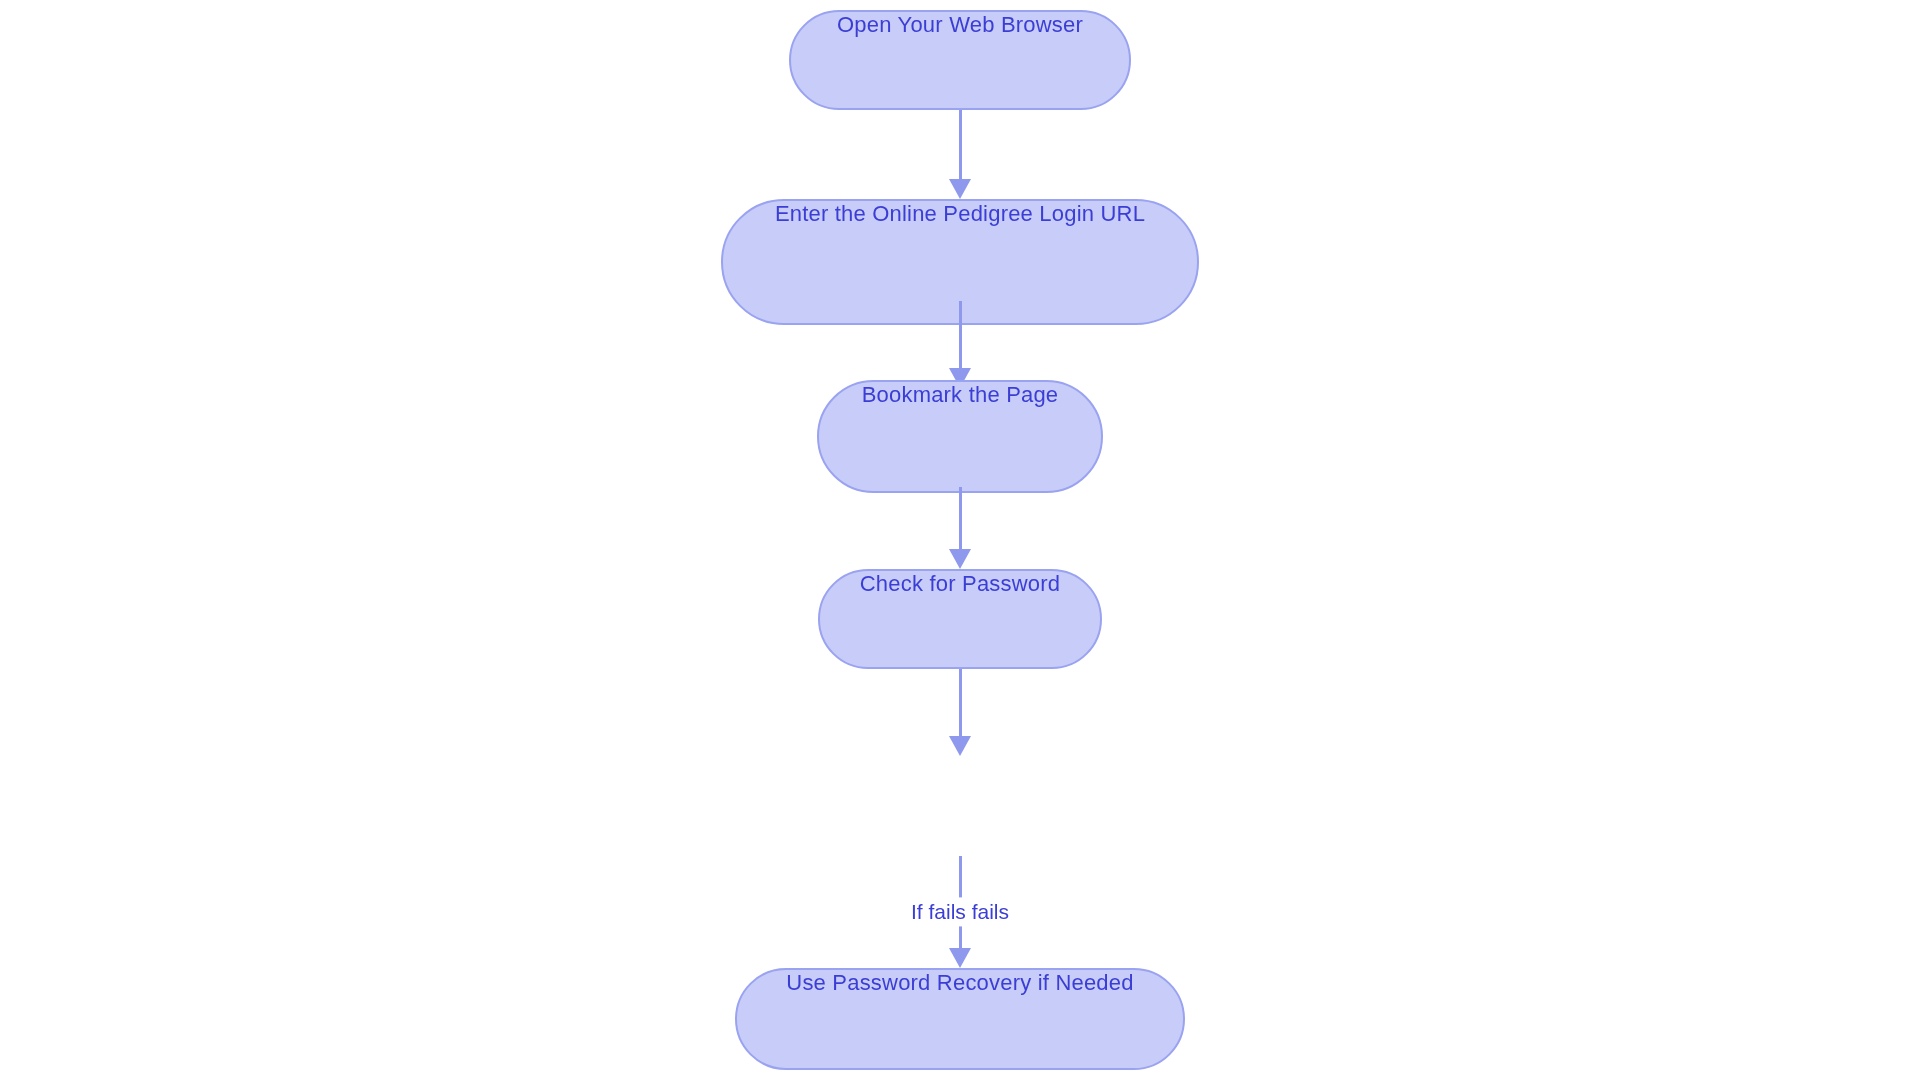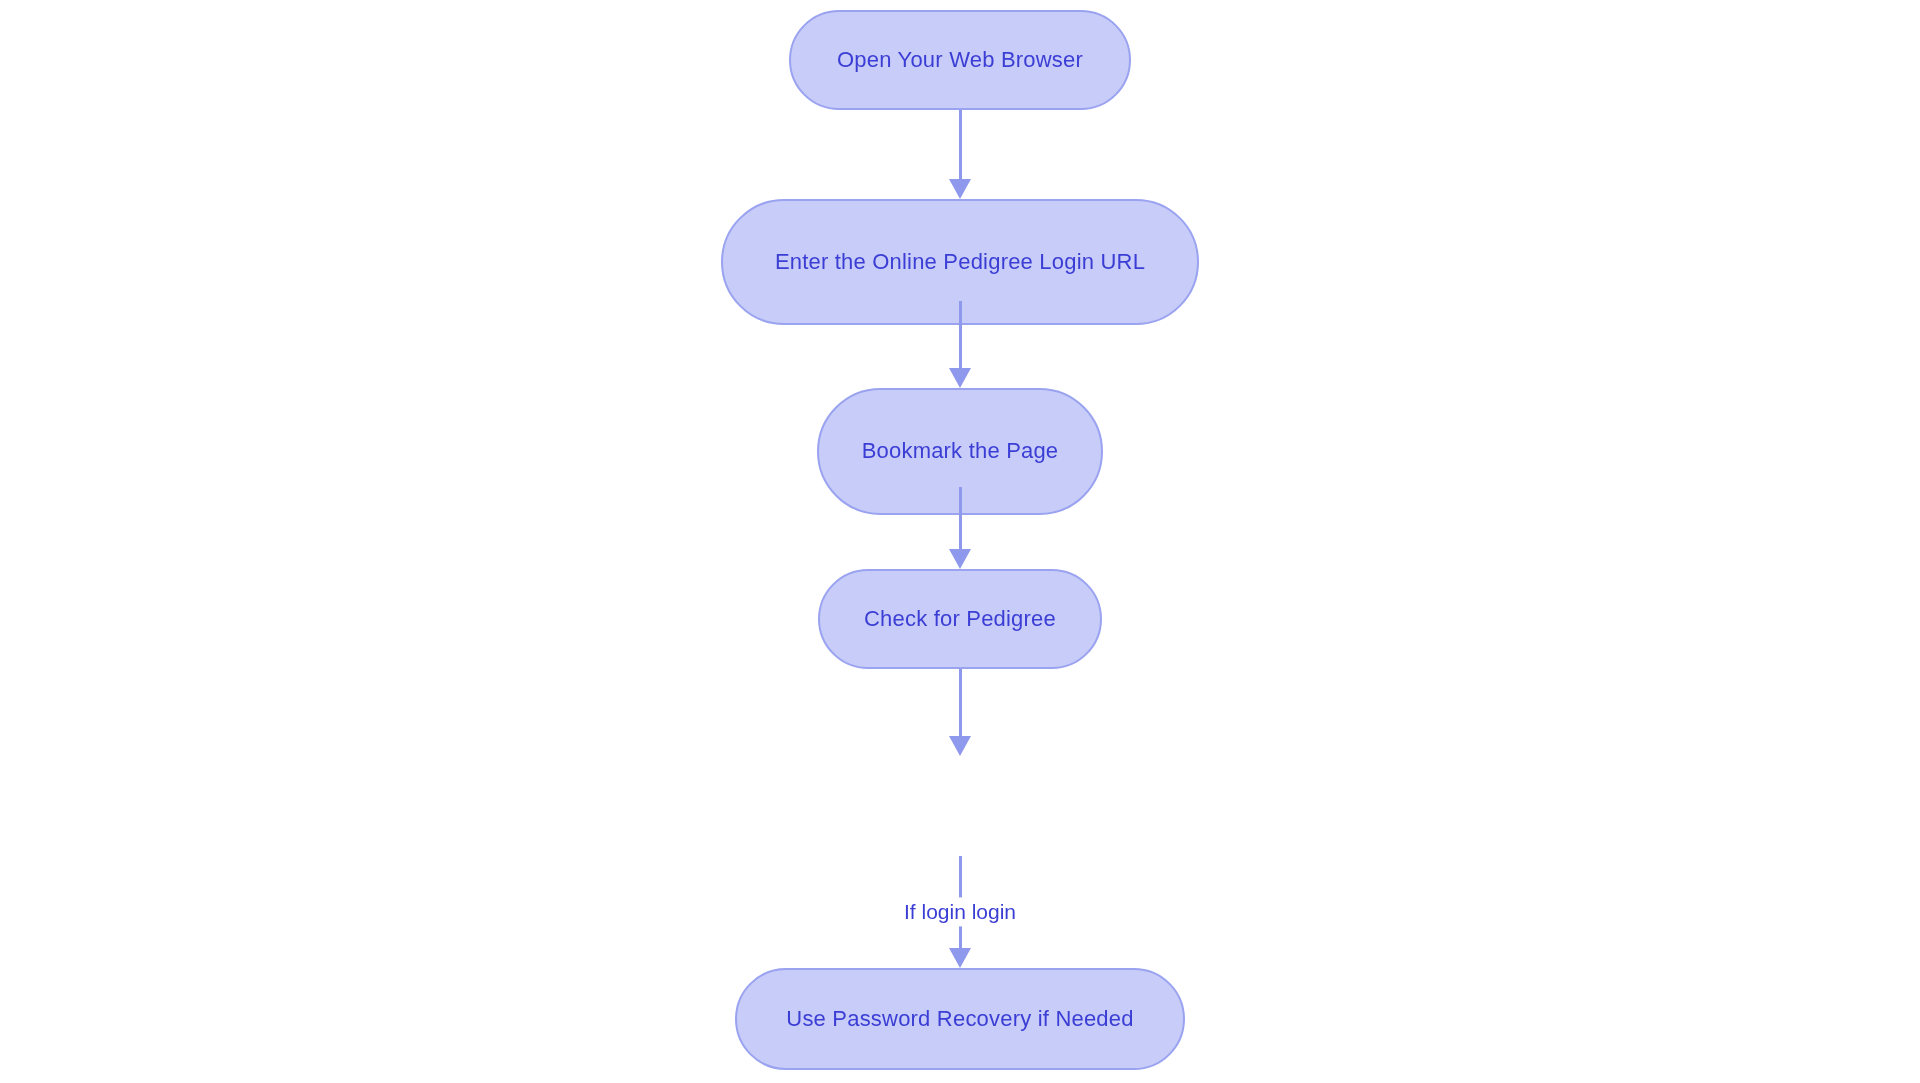--- a/index.html
+++ b/index.html
@@ -22,21 +22,20 @@
     background:var(--bg);
     overflow:hidden;
   }
   .node{
     position:absolute;
     box-sizing:border-box;
     background:var(--node-fill);
     border:2px solid var(--node-border);
     border-radius:999px;
     display:flex;
-    align-items:center;
     justify-content:center;
     text-align:center;
   }
   .node-label{
     color:var(--node-text);
     font-size:22px;
     line-height:1.2;
     letter-spacing:0.2px;
     white-space:nowrap;
   }
@@ -80,36 +79,36 @@
   <div class="edge-line" style="top:110px;height:69px"></div>
   <div class="edge-head" style="top:179px"></div>
 
   <div class="node" style="left:721px;top:199px;width:478px;height:126px">
     <span class="node-label">Enter the Online Pedigree Login URL</span>
   </div>
 
   <div class="edge-line" style="top:301px;height:67px"></div>
   <div class="edge-head" style="top:368px"></div>
 
-  <div class="node" style="left:817px;top:388px;width:286px;height:127px">
+  <div class="node" style="left:817px;top:380px;width:286px;height:113px">
     <span class="node-label">Bookmark the Page</span>
   </div>
 
   <div class="edge-line" style="top:487px;height:62px"></div>
   <div class="edge-head" style="top:549px"></div>
 
   <div class="node" style="left:818px;top:569px;width:284px;height:100px">
-    <span class="node-label">Check for Pedigree</span>
+    <span class="node-label">Check for Password</span>
   </div>
 
   <div class="edge-line" style="top:669px;height:67px"></div>
   <div class="edge-head" style="top:736px"></div>
 
 
   <div class="edge-line" style="top:856px;height:92px"></div>
-  <div class="edge-label" style="top:912px">If login login</div>
+  <div class="edge-label" style="top:912px">If fails fails</div>
   <div class="edge-head" style="top:948px"></div>
 
   <div class="node" style="left:735px;top:968px;width:450px;height:102px">
     <span class="node-label">Use Password Recovery if Needed</span>
   </div>
 
 </div>
 
 </body></html>

